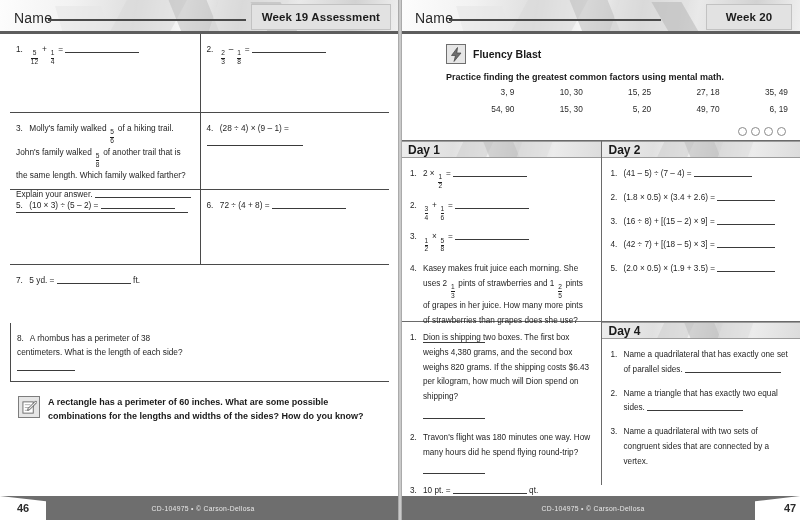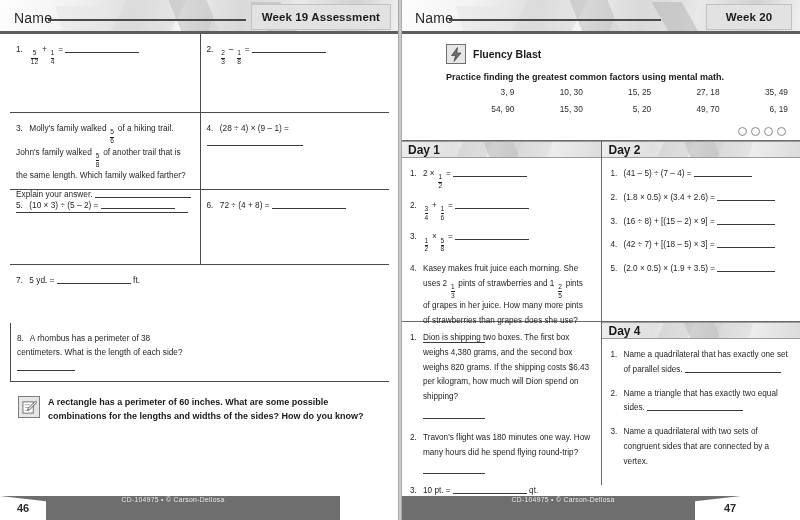--- a/index.html
+++ b/index.html
@@ -127,22 +127,22 @@
   .dnum { flex:0 0 13px; }
   .dtxt { flex:1; }
   .ans-rule { display:block; width:62px; border-bottom:1.1px solid #3a3a3a; height:9px; margin-top:5px; }
 
   .row1 .daycol { height:180px; }
   .row2 .daycol { height:163px; }
   .row2 { border-top:1.5px solid #6a6a6a; }
 
   
   .footer {
-    position:absolute; left:0; bottom:0; width:340px; height:24px;
-    background:#6e6e6e; display:flex; 
+    position:absolute; left:0; bottom:0; width:400px; height:24px;
+    background:#6e6e6e; display:flex; align-items:center;
   }
   .foot-code { flex:1; text-align:center; font-size:6.8px; color:#e9e9e9; letter-spacing:.3px; }
   .pgnum {
     width:46px; height:24px; background:#fff; display:flex; align-items:center; justify-content:center;
     font-size:11px; font-weight:bold; color:#2b2b2b; position:relative;
   }
   .page.left .pgnum { order:-1; clip-path: polygon(0 0, 100% 22%, 100% 100%, 0 100%); }
   .page.right .pgnum { clip-path: polygon(0 22%, 100% 0, 100% 100%, 0 100%); padding-left: 24px; }
   .page.left .foot-code { padding-right:40px; }
   .page.right .foot-code { padding-left:30px; }

